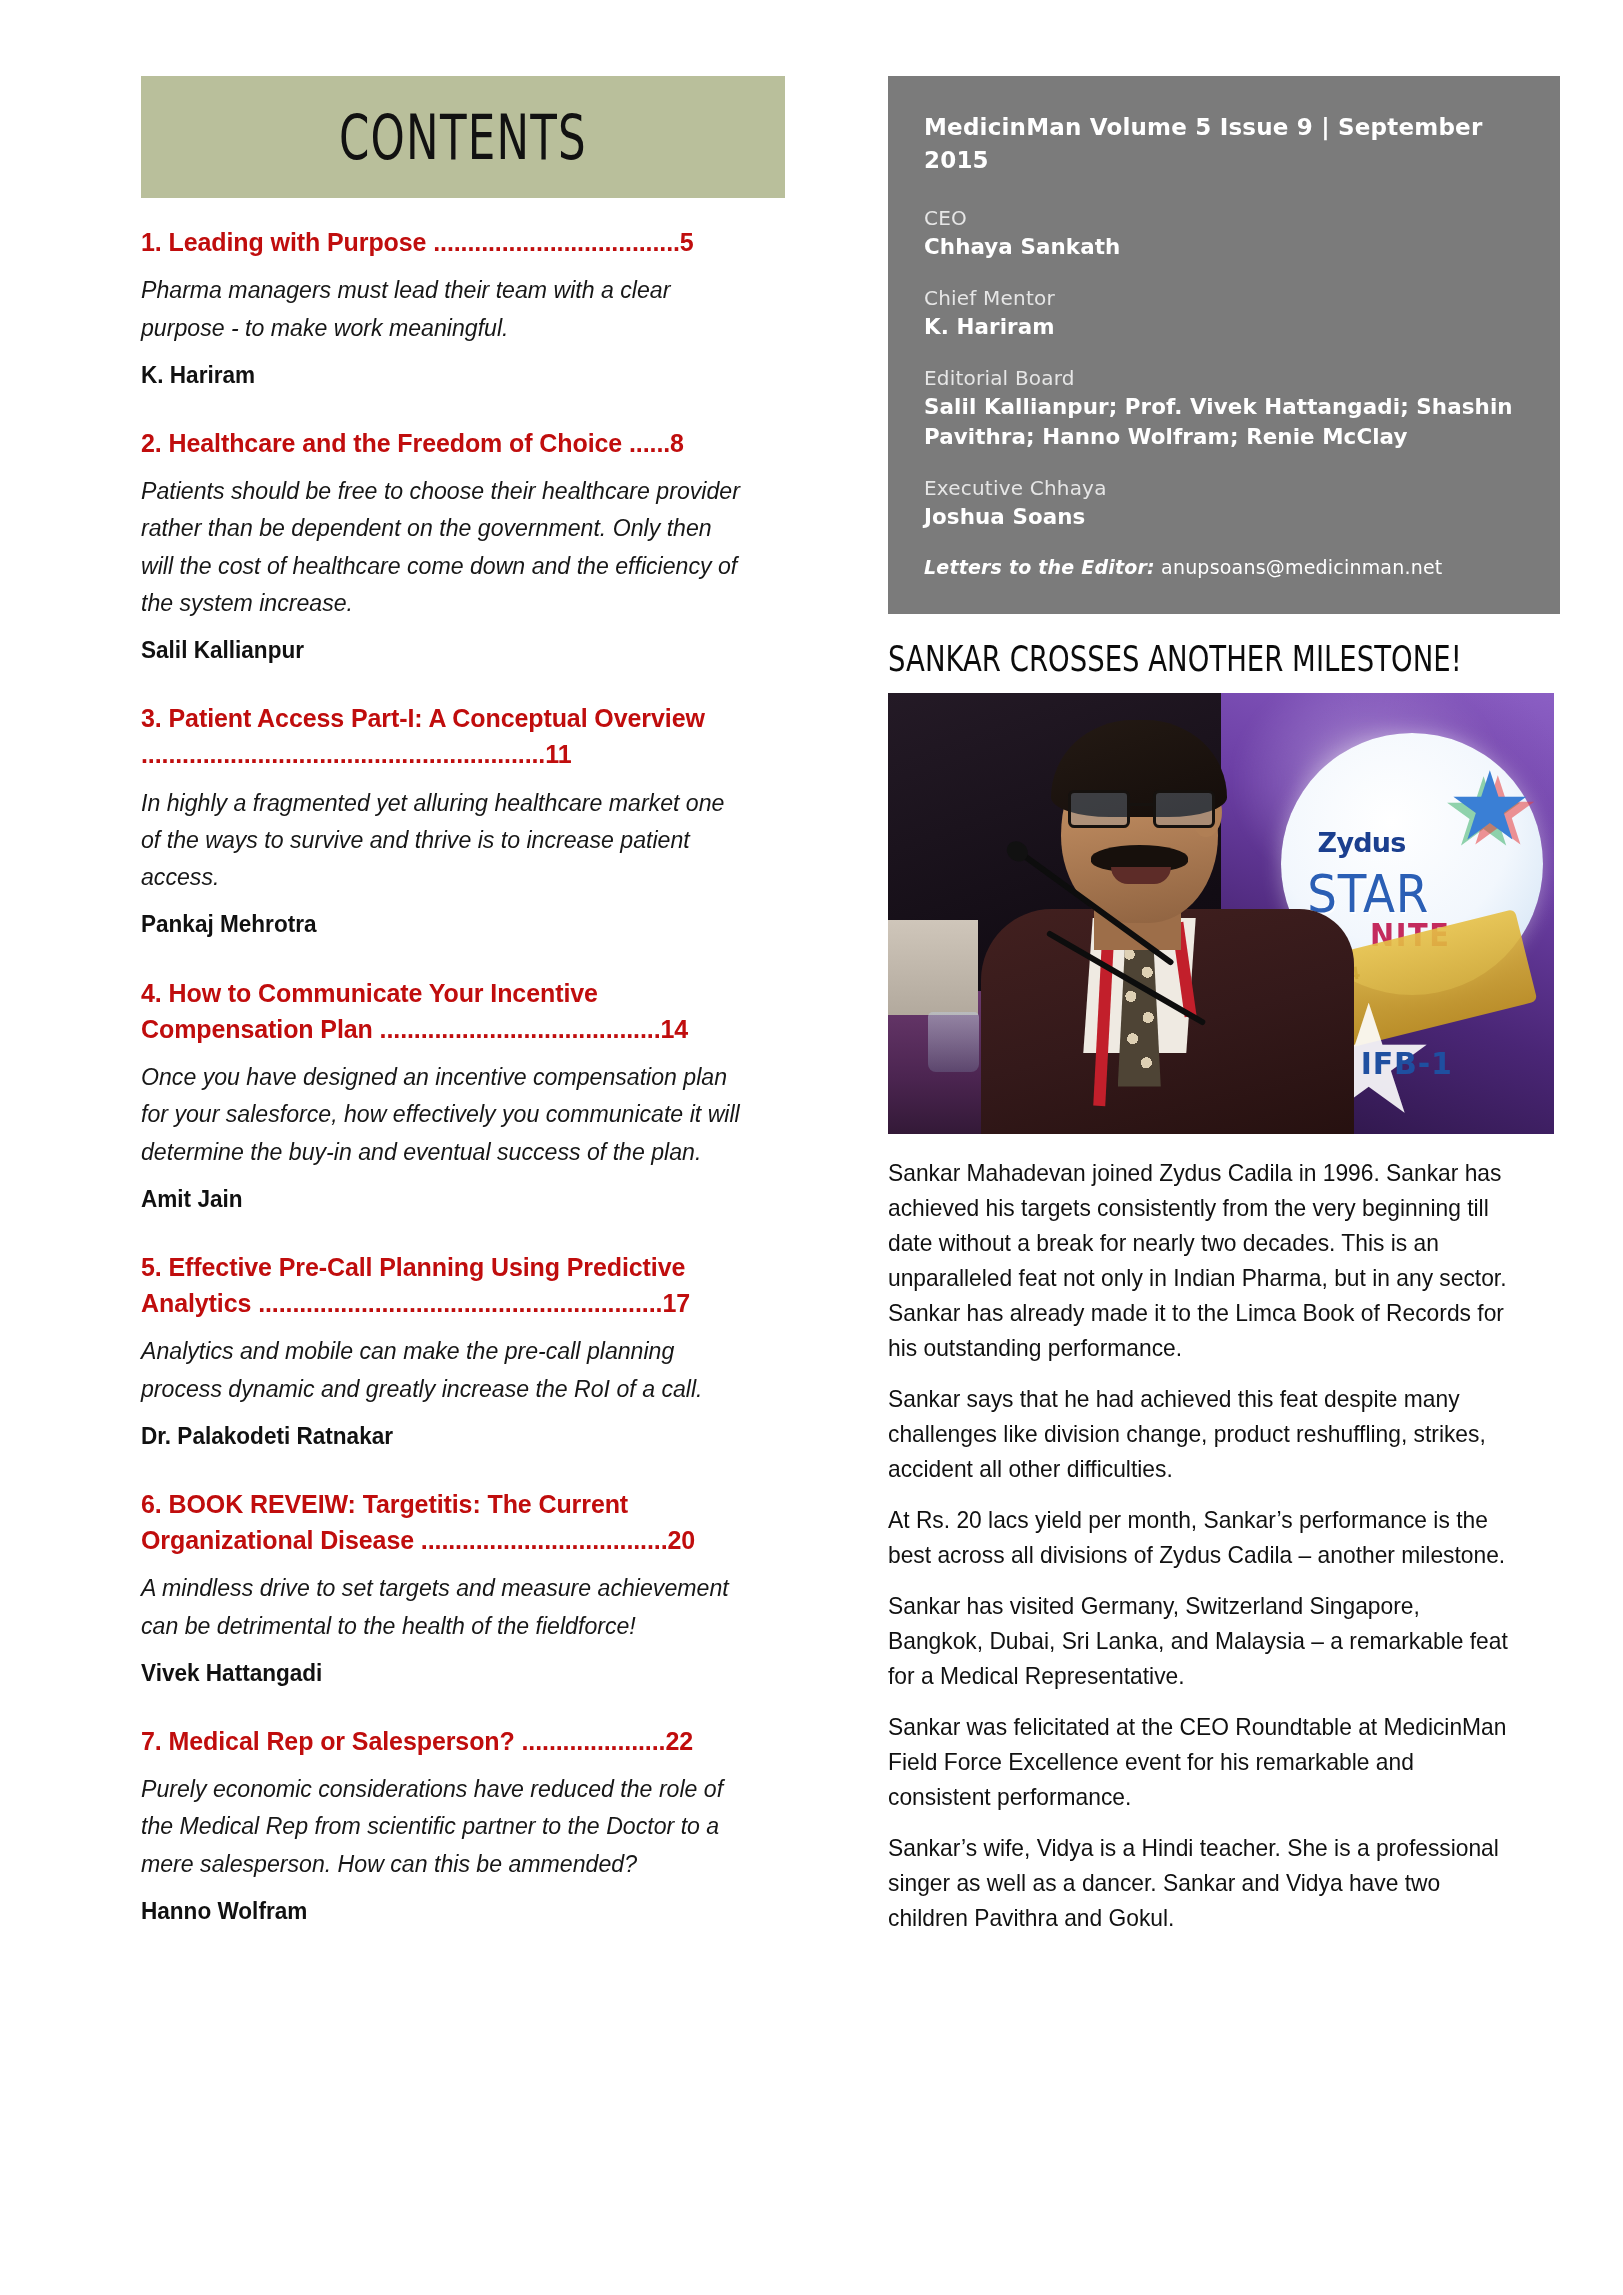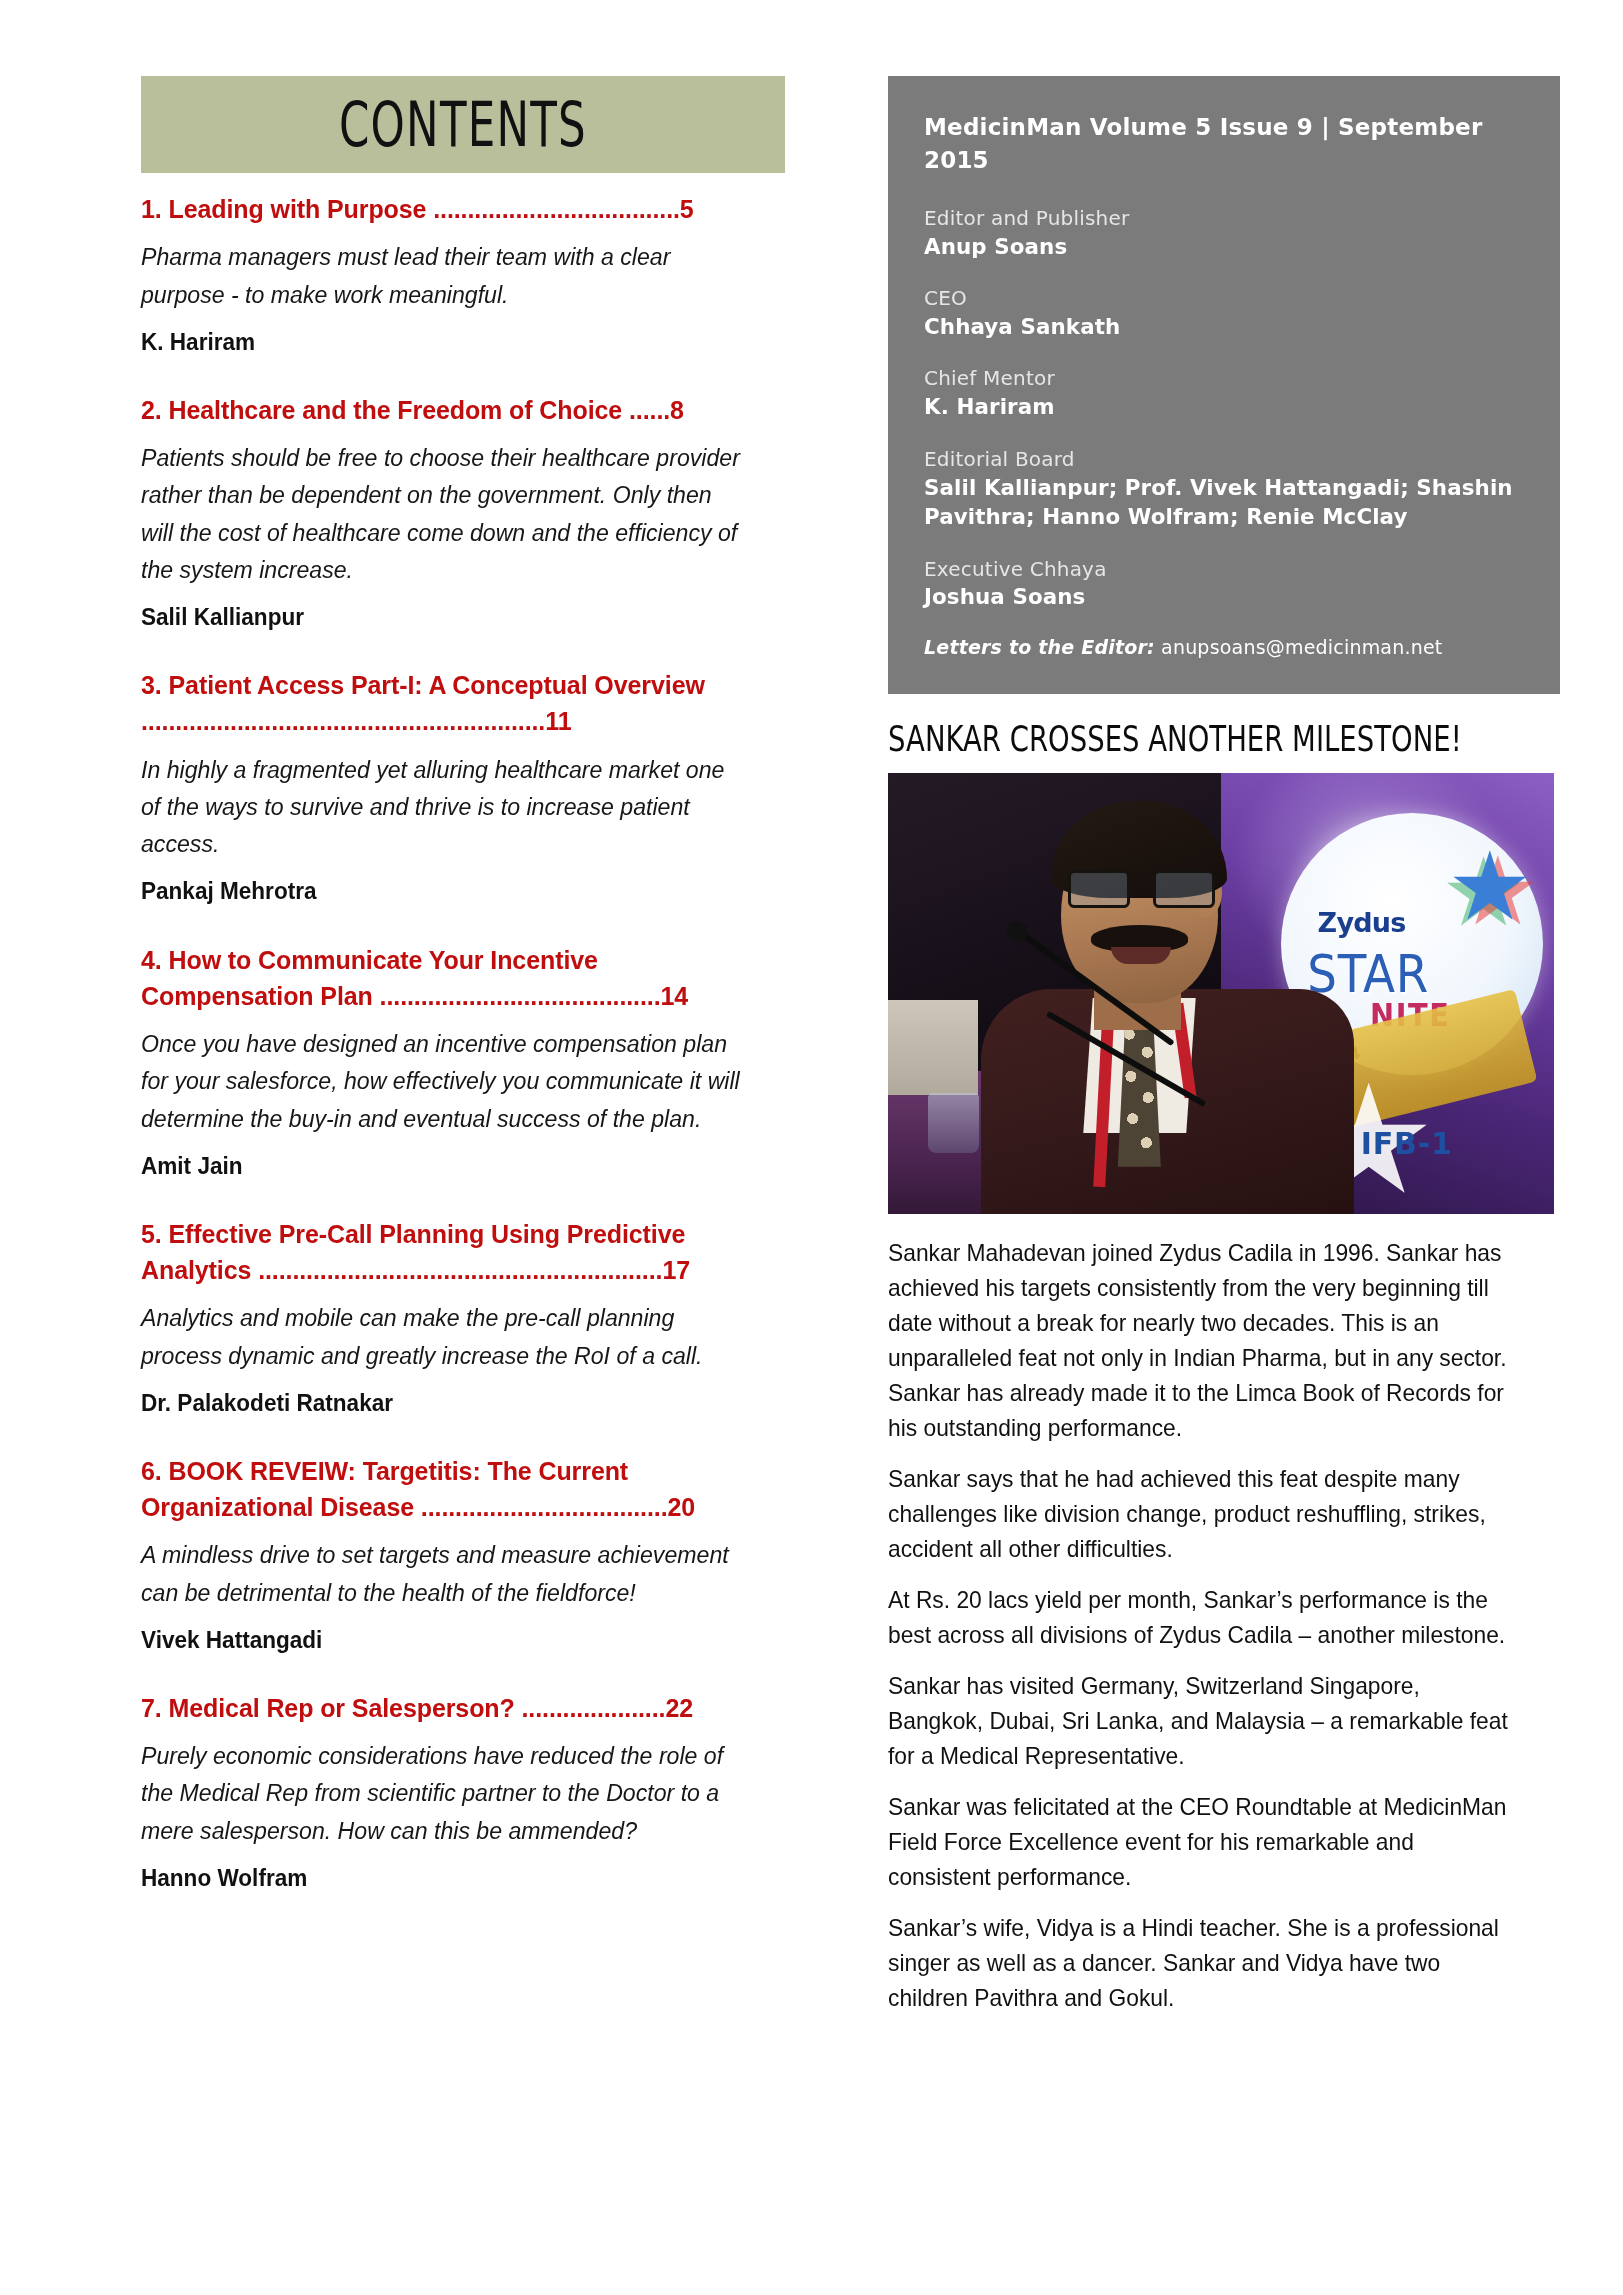--- a/index.html
+++ b/index.html
@@ -31,25 +31,25 @@
   .col-right {
     position: absolute;
     left: 888px;
     top: 76px;
     width: 666px;
   }
 
   
   .contents-banner {
     background: #b9bf9b;
-    height: 97px;
+    height: 122px;
     display: flex;
     align-items: center;
     justify-content: center;
-    margin-bottom: 18px;
+    margin-bottom: 26px;
   }
   .contents-banner-title {
     font-family: "DejaVu Sans Condensed", "Liberation Sans Narrow", "Liberation Sans", sans-serif;
     font-size: 62px;
     font-weight: 400;
     letter-spacing: 1.6px;
     color: #111111;
     transform: scaleX(0.78);
     transform-origin: center;
     white-space: nowrap;
@@ -448,24 +448,20 @@
       </div>
 
     </div>
   </div>
 
   <div class="col-right">
 
     <div class="masthead">
       <div class="masthead-issue">MedicinMan Volume 5 Issue 9 | September 2015</div>
 
-      <div class="mast-block">
-        <div class="mast-role">Editor and Publisher</div>
-        <div class="mast-name">Anup Soans</div>
-      </div>
 
       <div class="mast-block">
         <div class="mast-role">CEO</div>
         <div class="mast-name">Chhaya Sankath</div>
       </div>
 
       <div class="mast-block">
         <div class="mast-role">Chief Mentor</div>
         <div class="mast-name">K. Hariram</div>
       </div>

